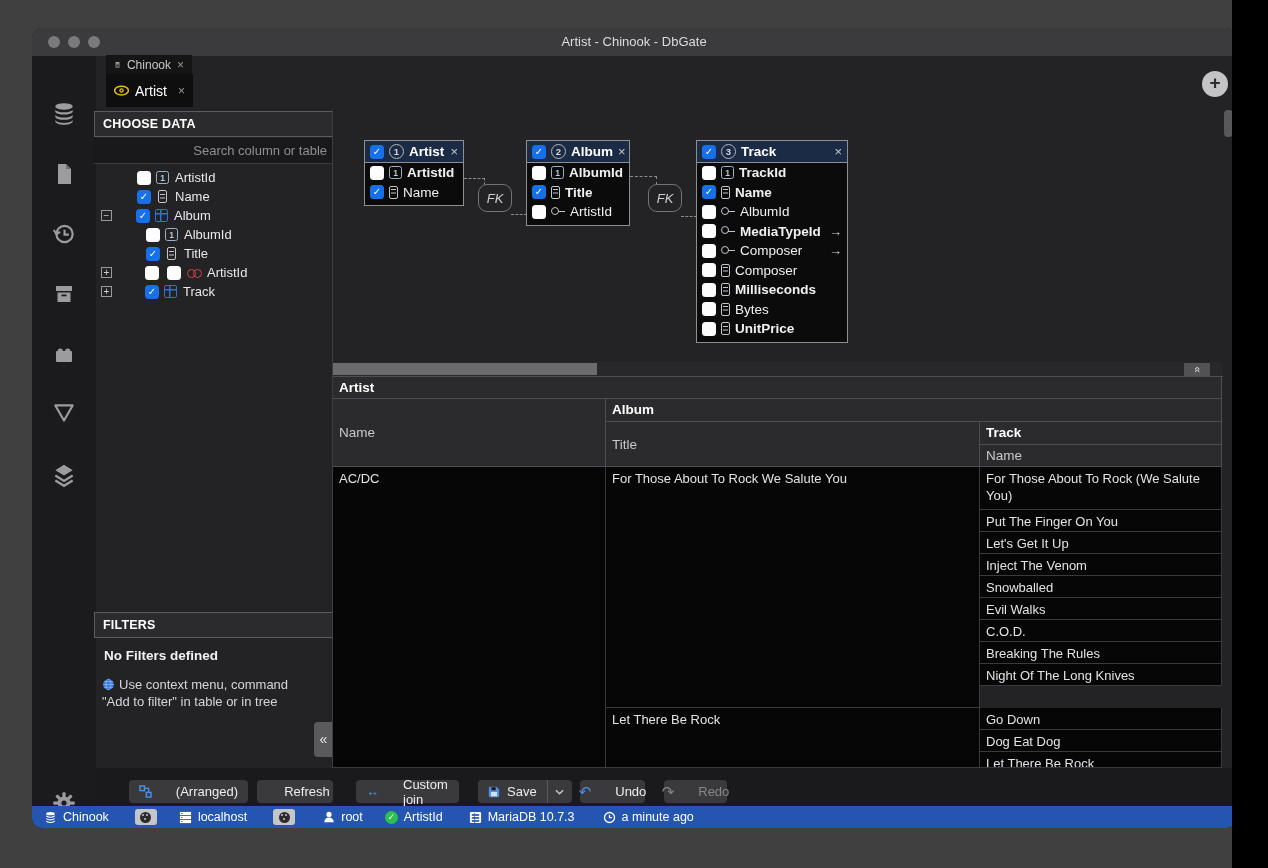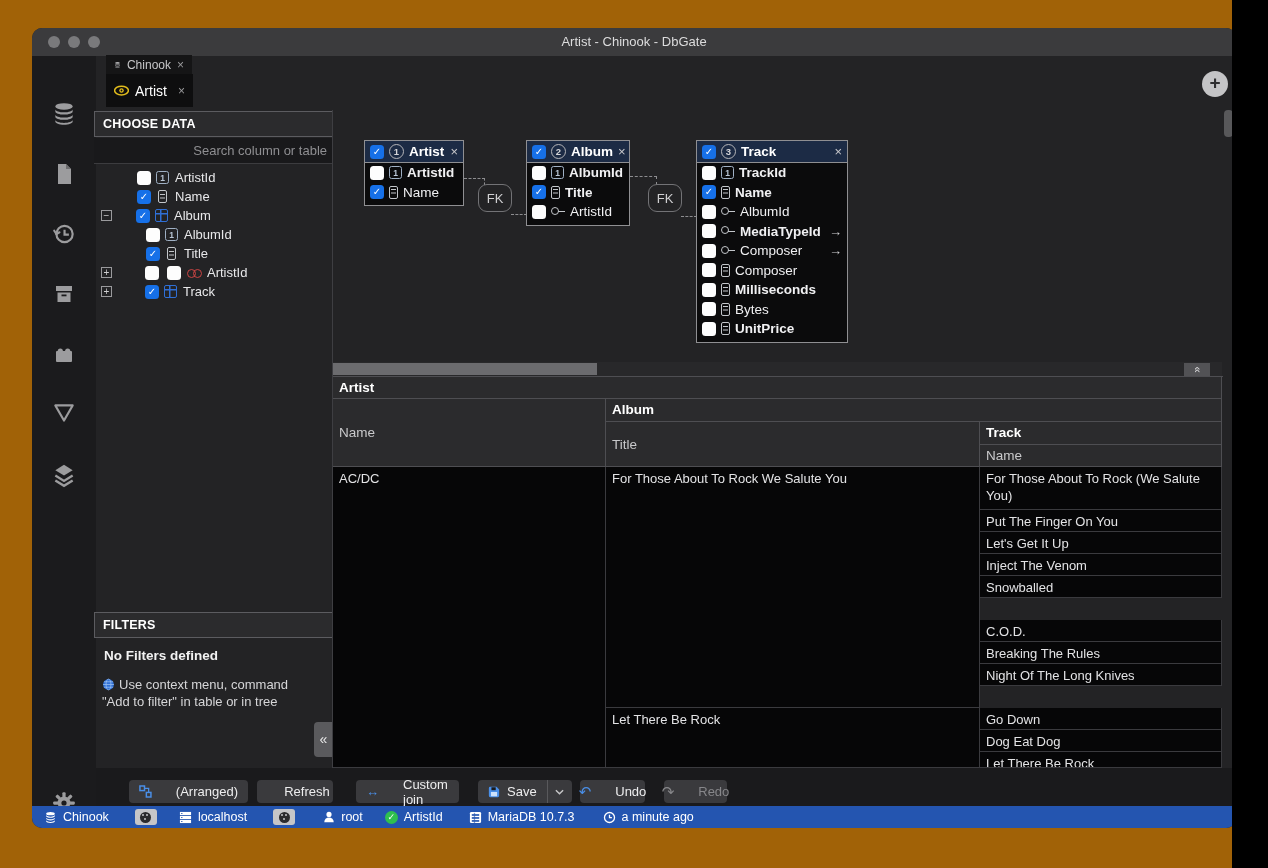--- a/index.html
+++ b/index.html
@@ -1,18 +1,18 @@
 <!DOCTYPE html>
 <html><head>
 <meta charset="utf-8">
 <style>
   * { margin:0; padding:0; box-sizing:border-box; }
   html,body { background:#000; }
   body { font-family:"Liberation Sans","DejaVu Sans",sans-serif; }
-  .stage { position:relative; width:1232px; height:868px; background:#a16207; overflow:hidden; }
+  .stage { position:relative; width:1232px; height:868px; background:#404040; overflow:hidden; }
   .window { position:absolute; left:32px; top:28px; width:1204px; height:800px;
             background:#232325; border-radius:10px; overflow:hidden; }
 
   
   .titlebar { position:absolute; left:0; top:0; width:1204px; height:28px; background:#3b3b3d; }
   .tdot { position:absolute; top:8px; width:12px; height:12px; border-radius:50%; background:#7a7a7c; }
   .title { position:absolute; left:0; top:0; width:100%; height:28px; line-height:28px;
            text-align:center; color:#dcdcdd; font-size:13px; }
 
   
@@ -86,21 +86,21 @@
   .badge { width:15px; height:15px; border:1.5px solid #b5b5b8; border-radius:50%; color:#d5d5d8;
            font-size:9.5px; font-weight:bold; display:inline-flex; align-items:center; justify-content:center; flex:none; }
   .dhead .x { margin-left:auto; color:#c9c9cc; font-weight:normal; font-size:13px; }
   .drow { display:flex; align-items:center; gap:5px; height:19.5px; padding:0 5px; color:#f0f0f2; font-size:13.5px; }
   .drow .lbl { white-space:nowrap; }
   .drow .bold { font-weight:bold; }
   .drow .arrow { margin-left:auto; color:#cfcfd2; font-size:13px; }
   .dtable .pad { height:3px; }
 
   .fkbox { position:absolute; width:34px; height:28px; border:1px solid #737376; border-radius:9px;
-           color:#cfcfd1; font-size:13px; display:flex; align-items:center; justify-content:center; }
+           color:#cfcfd1; font-size:13px; display:flex; align-items:center; justify-content:center;font-style:italic; }
   .dash-h { position:absolute; height:0; border-top:1.5px dashed #8d8d90; }
   .dash-v { position:absolute; width:0; border-left:1.5px dashed #8d8d90; }
 
   
   .hscroll { position:absolute; left:301px; top:334px; width:889px; height:14px; background:#28282a; }
   .hthumb { position:absolute; left:0; top:1px; width:264px; height:12px; background:#6b6b6e; }
   .gridbtns { position:absolute; left:1152px; top:335px; width:26px; height:29px; background:#525255; }
   .gridbtns div { height:14px; color:#e2e2e4; font-size:11px; text-align:center; line-height:13px; }
   .rot { display:inline-block; transform:rotate(90deg); }
 
@@ -449,20 +449,21 @@
 
   <div class="gcell" style="left:301px; top:439px; width:273px; height:301px">AC/DC</div>
   <div class="gcell" style="left:574px; top:439px; width:374px; height:241px">For Those About To Rock We Salute You</div>
   <div class="gcell" style="left:574px; top:680px; width:374px; height:60px">Let There Be Rock</div>
 
   <div class="gcell" style="left:948px; top:439px; width:242px; height:43px">For Those About To Rock (We Salute You)</div>
   <div class="gcell" style="left:948px; top:482px; width:242px; height:22px">Put The Finger On You</div>
   <div class="gcell" style="left:948px; top:504px; width:242px; height:22px">Let's Get It Up</div>
   <div class="gcell" style="left:948px; top:526px; width:242px; height:22px">Inject The Venom</div>
   <div class="gcell" style="left:948px; top:548px; width:242px; height:22px">Snowballed</div>
+  <div class="gcell" style="left:948px; top:570px; width:242px; height:22px">Evil Walks</div>
   <div class="gcell" style="left:948px; top:592px; width:242px; height:22px">C.O.D.</div>
   <div class="gcell" style="left:948px; top:614px; width:242px; height:22px">Breaking The Rules</div>
   <div class="gcell" style="left:948px; top:636px; width:242px; height:22px">Night Of The Long Knives</div>
   <div class="gcell" style="left:948px; top:680px; width:242px; height:22px">Go Down</div>
   <div class="gcell" style="left:948px; top:702px; width:242px; height:22px">Dog Eat Dog</div>
   <div class="gcell" style="left:948px; top:724px; width:242px; height:16px">Let There Be Rock</div>
 
   <div class="toolbar">
     <div class="tbtn" style="left:33px; width:119px">
       <svg width="13" height="13" viewBox="0 0 14 14">

